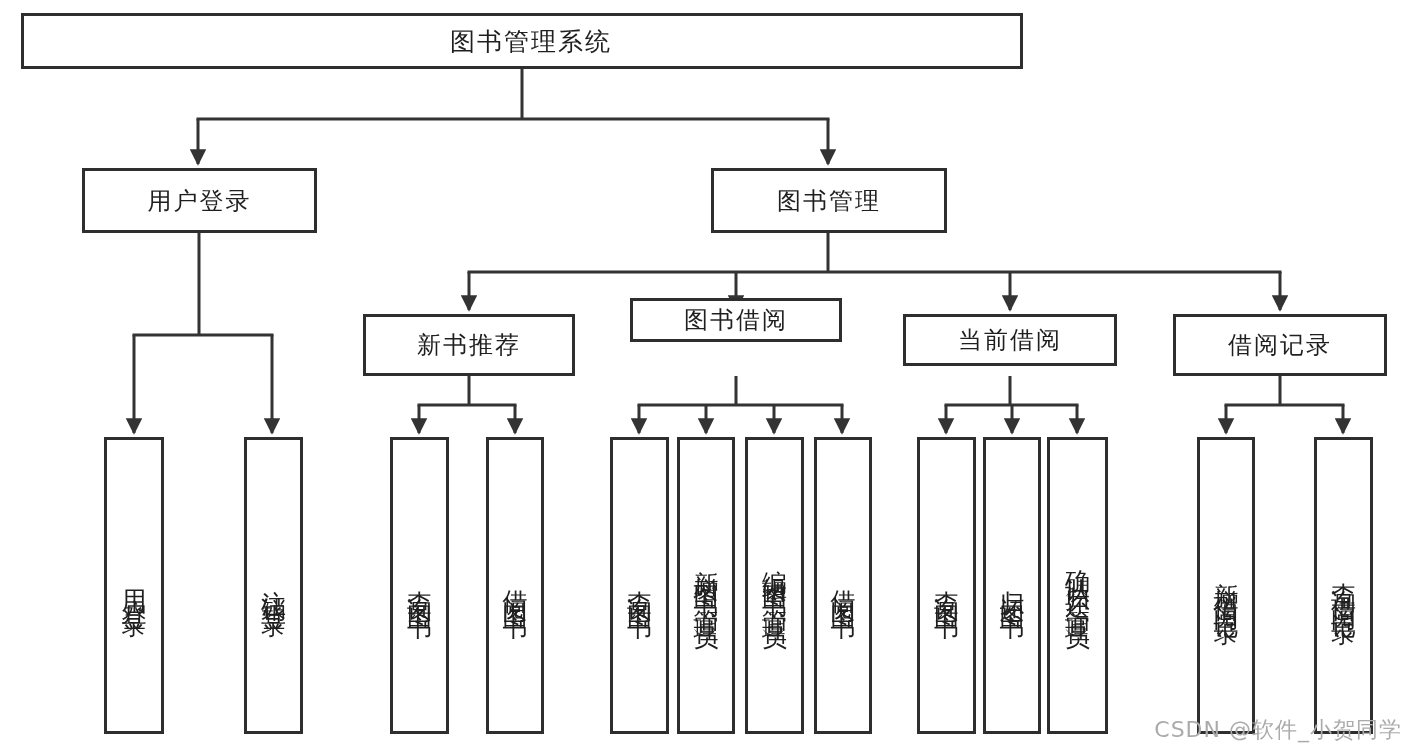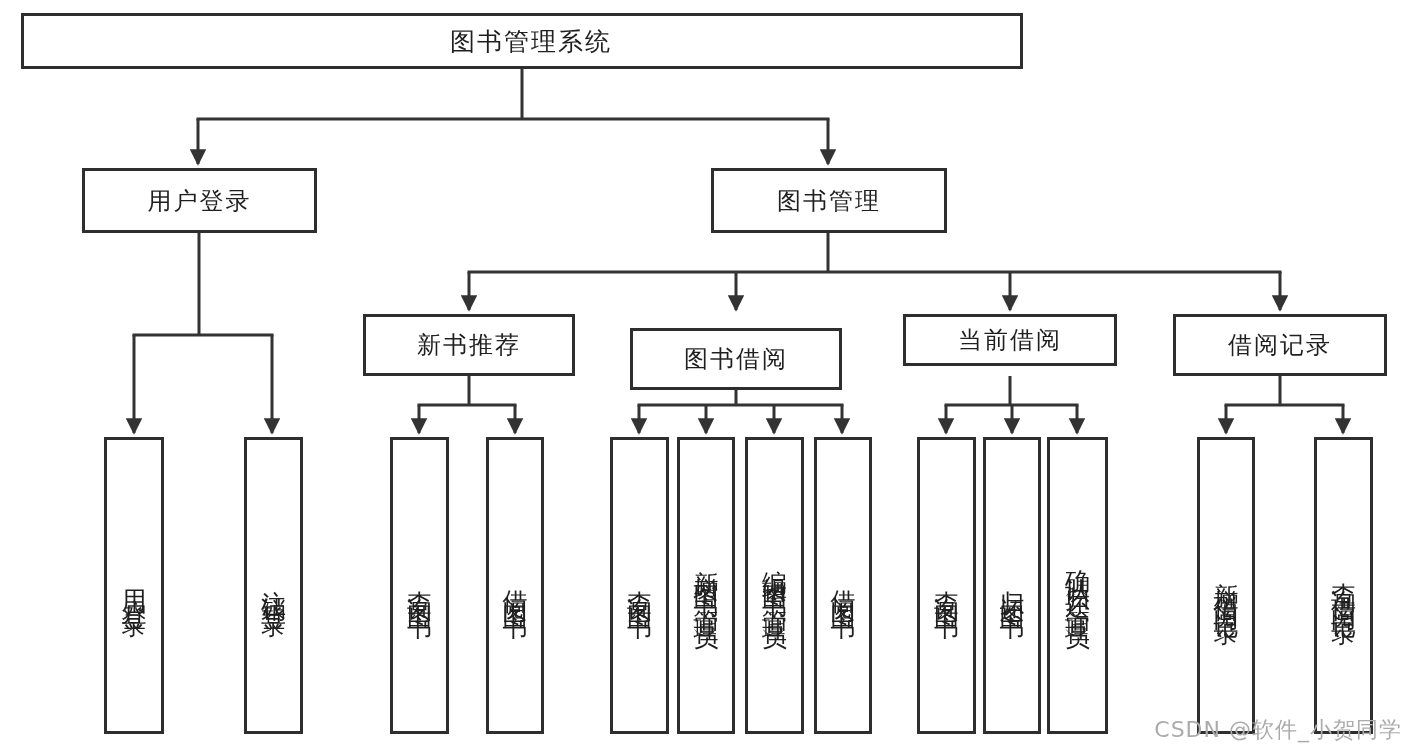--- a/index.html
+++ b/index.html
@@ -103,21 +103,21 @@
   <div class="node h" style="left:82px; top:168px; width:235px; height:65px;">
     <span>用户登录</span>
   </div>
   <div class="node h" style="left:363px; top:314px; width:212px; height:62px;">
     <span>新书推荐</span>
   </div>
 
   <div class="node h" style="left:711px; top:168px; width:236px; height:65px;">
     <span>图书管理</span>
   </div>
-  <div class="node h" style="left:630px; top:328px; width:212px; height:62px;">
+  <div class="node h" style="left:630px; top:298px; width:212px; height:44px;">
     <span>图书借阅</span>
   </div>
   <div class="node h" style="left:903px; top:314px; width:214px; height:52px;">
     <span>当前借阅</span>
   </div>
   <div class="node h" style="left:1173px; top:314px; width:214px; height:62px;">
     <span>借阅记录</span>
   </div>
 
   <div class="node v" style="left:104px; top:437px; width:60px; height:297px;">

